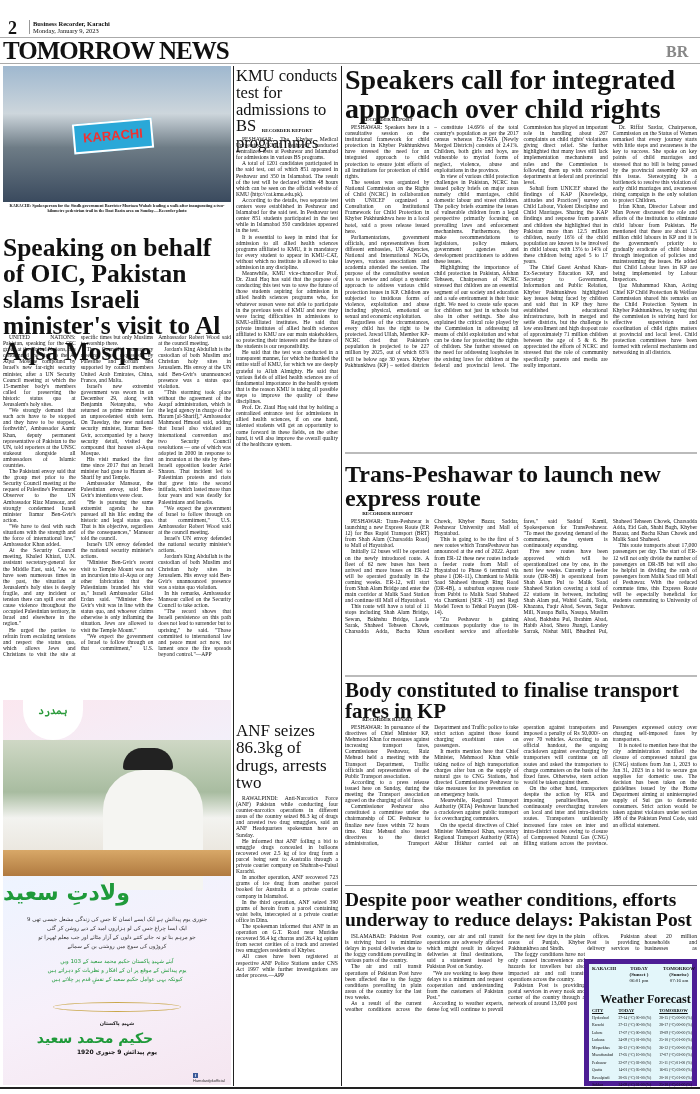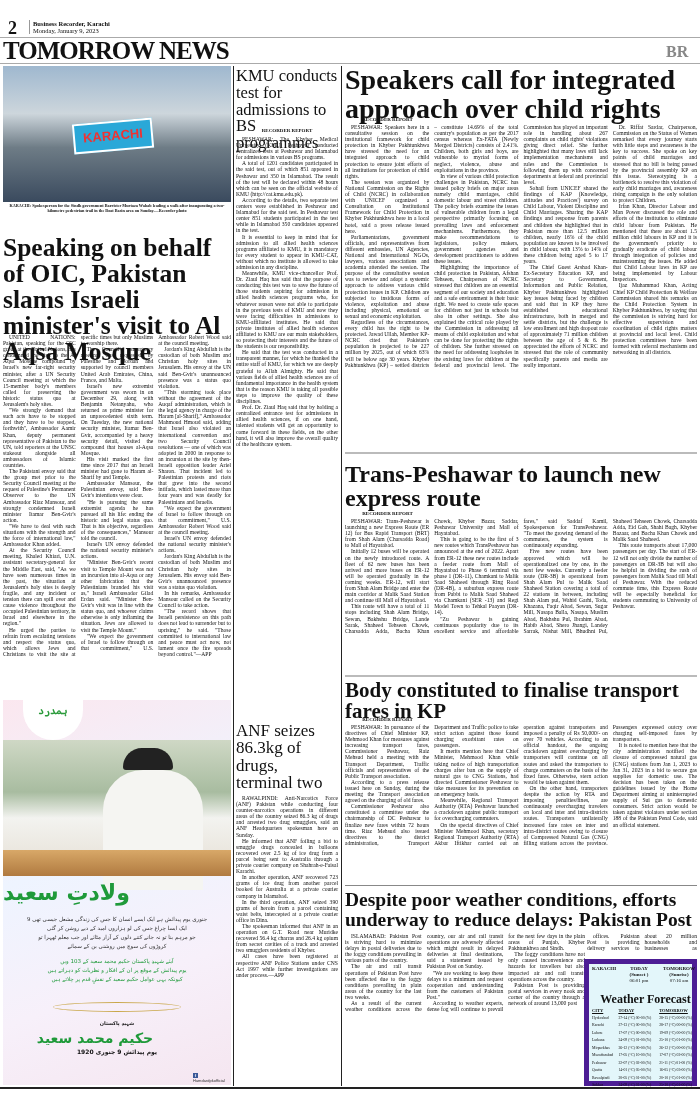--- a/index.html
+++ b/index.html
@@ -113,21 +113,21 @@
 <div class="abs cols c-kmu">
     <p>PESHAWAR: The Khyber Medical University (KMU) Peshawar conducted centralized tests at Peshawar and Islamabad for admissions in various BS programs.</p>
     <p>A total of 1201 candidates participated in the said test, out of which 851 appeared in Peshawar and 350 in Islamabad. The result of the test will be declared within 48 hours which can be seen on the official website of KMU (http://cat.kmu.edu.pk).</p>
     <p>According to the details, two separate test centers were established in Peshawar and Islamabad for the said test. In Peshawar test center 851 students participated in the test while in Islamabad 350 candidates appeared in the test.</p>
     <p>It is essential to keep in mind that for admission to all allied health sciences programs affiliated to KMU, it is mandatory for every student to appear in KMU-CAT, without which no institute is allowed to take admission in any discipline.</p>
     <p>Meanwhile, KMU vice-chancellor Prof. Dr. Ziaul Haq has said that the purpose of conducting this test was to save the future of those students aspiring for admission in allied health sciences programs who, for whatever reason were not able to participate in the previous tests of KMU and now they were facing difficulties in admissions to KMU-affiliated institutes. He said that private institutes of allied health sciences affiliated to KMU are our main stakeholders, so protecting their interests and the future of the students is our responsibility.</p>
     <p>He said that the test was conducted in a transparent manner, for which he thanked the entire staff of KMU, for which we are deeply grateful to Allah Almighty. He said that various fields of allied health sciences are of fundamental importance in the health system that is the reason KMU is taking all possible steps to improve the quality of these disciplines.</p>
     <p>Prof. Dr. Ziaul Haq said that by holding a centralized entrance test for admissions in allied health sciences, if on one hand, talented students will get an opportunity to come forward in these fields, on the other hand, it will also improve the overall quality of the healthcare system.</p>
   </div>
 
-<div class="abs hl h-anf" style="top:722px">ANF seizes 86.3kg of drugs, terminal two</div>
+<div class="abs hl h-anf" style="top:722px">ANF seizes 86.3kg of drugs, arrests two</div>
 <div class="abs cols c-anf" style="top:795px">
     <p>RAWALPINDI: Anti-Narcotics Force (ANF) Pakistan while conducting four counter-narcotics operations in different areas of the country seized 86.3 kg of drugs and arrested two drug smugglers, said an ANF Headquarters spokesman here on Sunday.</p>
     <p>He informed that ANF foiling a bid to smuggle drugs concealed in balloons recovered over 2.5 kg of ice drug from a parcel being sent to Australia through a private courier company on Shahrah-e-Faisal Karachi.</p>
     <p>In another operation, ANF recovered 723 grams of ice drug from another parcel booked for Australia at a private courier company in Islamabad.</p>
     <p>In the third operation, ANF seized 390 grams of heroin from a parcel containing waist belts, intercepted at a private courier office in Dina.</p>
     <p>The spokesman informed that ANF in an operation on G.T. Road near Muridke recovered 56.4 kg charras and 26.4 kg opium from secret cavities of a truck and arrested two smugglers residents of Khyber.</p>
     <p>All cases have been registered at respective ANF Police Stations under CNS Act 1997 while further investigations are under process.—APP</p>
   </div>
 
 <div class="abs ad">

